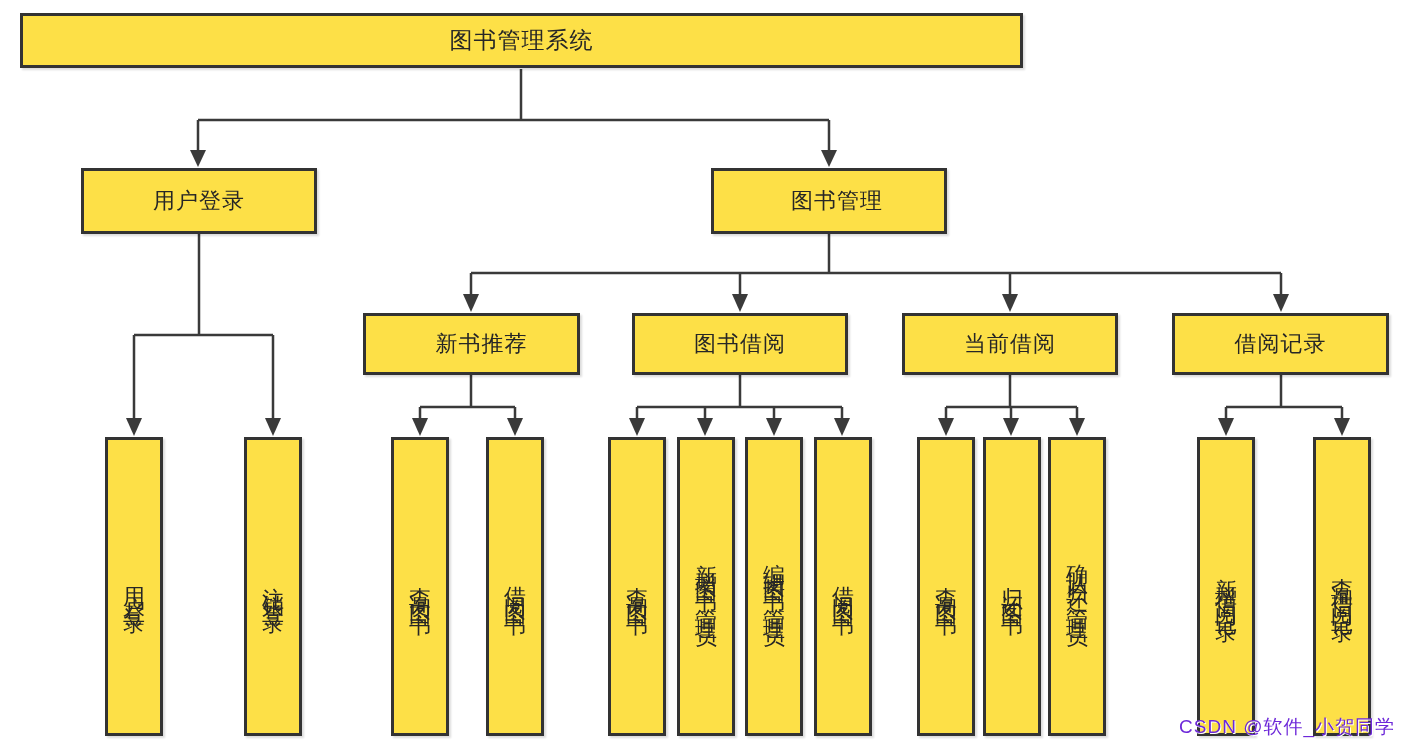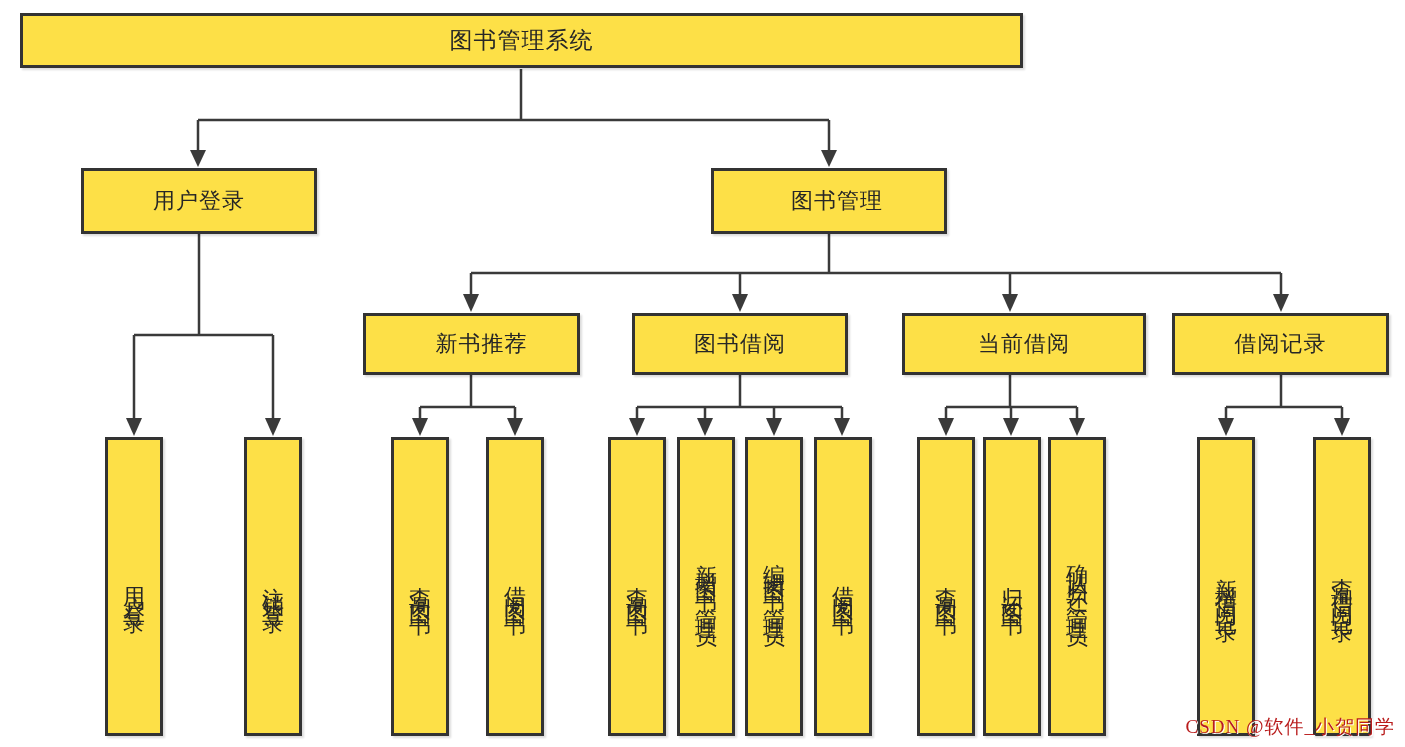--- a/index.html
+++ b/index.html
@@ -64,24 +64,23 @@
     text-orientation: mixed;
     letter-spacing: 9px;
     line-height: 1;
   }
   .watermark {
     position: absolute;
     right: 10px;
     bottom: 7px;
     font-size: 19px;
     letter-spacing: 1px;
-    color: #b91c1c;
+    color: #6d28d9;
     text-shadow: 1px 1px 0 #ffffff;
     white-space: nowrap;
-    font-family: Liberation Serif, serif;
   }
 </style>
 </head>
 <body>
 
 <div class="canvas">
 
   <svg class="connectors" viewBox="0 0 1405 747" xmlns="http://www.w3.org/2000/svg" aria-hidden="true">
     <g>
       <path class="ln" d="M521 69 L521 120 M198 120 L829 120 M198 120 L198 152 M829 120 L829 152"></path>
@@ -135,21 +134,21 @@
   <div class="box hnode l2" style="left:711px;width:236px;padding-left:16px;">
     <span>图书管理</span>
   </div>
 
   <div class="box hnode l3" style="left:363px;width:217px;padding-left:20px;">
     <span>新书推荐</span>
   </div>
   <div class="box hnode l3" style="left:632px;width:216px;">
     <span>图书借阅</span>
   </div>
-  <div class="box hnode l3" style="left:902px;width:244px;">
+  <div class="box hnode l3" style="left:902px;width:216px;">
     <span>当前借阅</span>
   </div>
   <div class="box hnode l3" style="left:1172px;width:217px;">
     <span>借阅记录</span>
   </div>
 
   <div class="box vnode" style="left:105px;">
     <span>用户登录</span>
   </div>
   <div class="box vnode" style="left:244px;">

